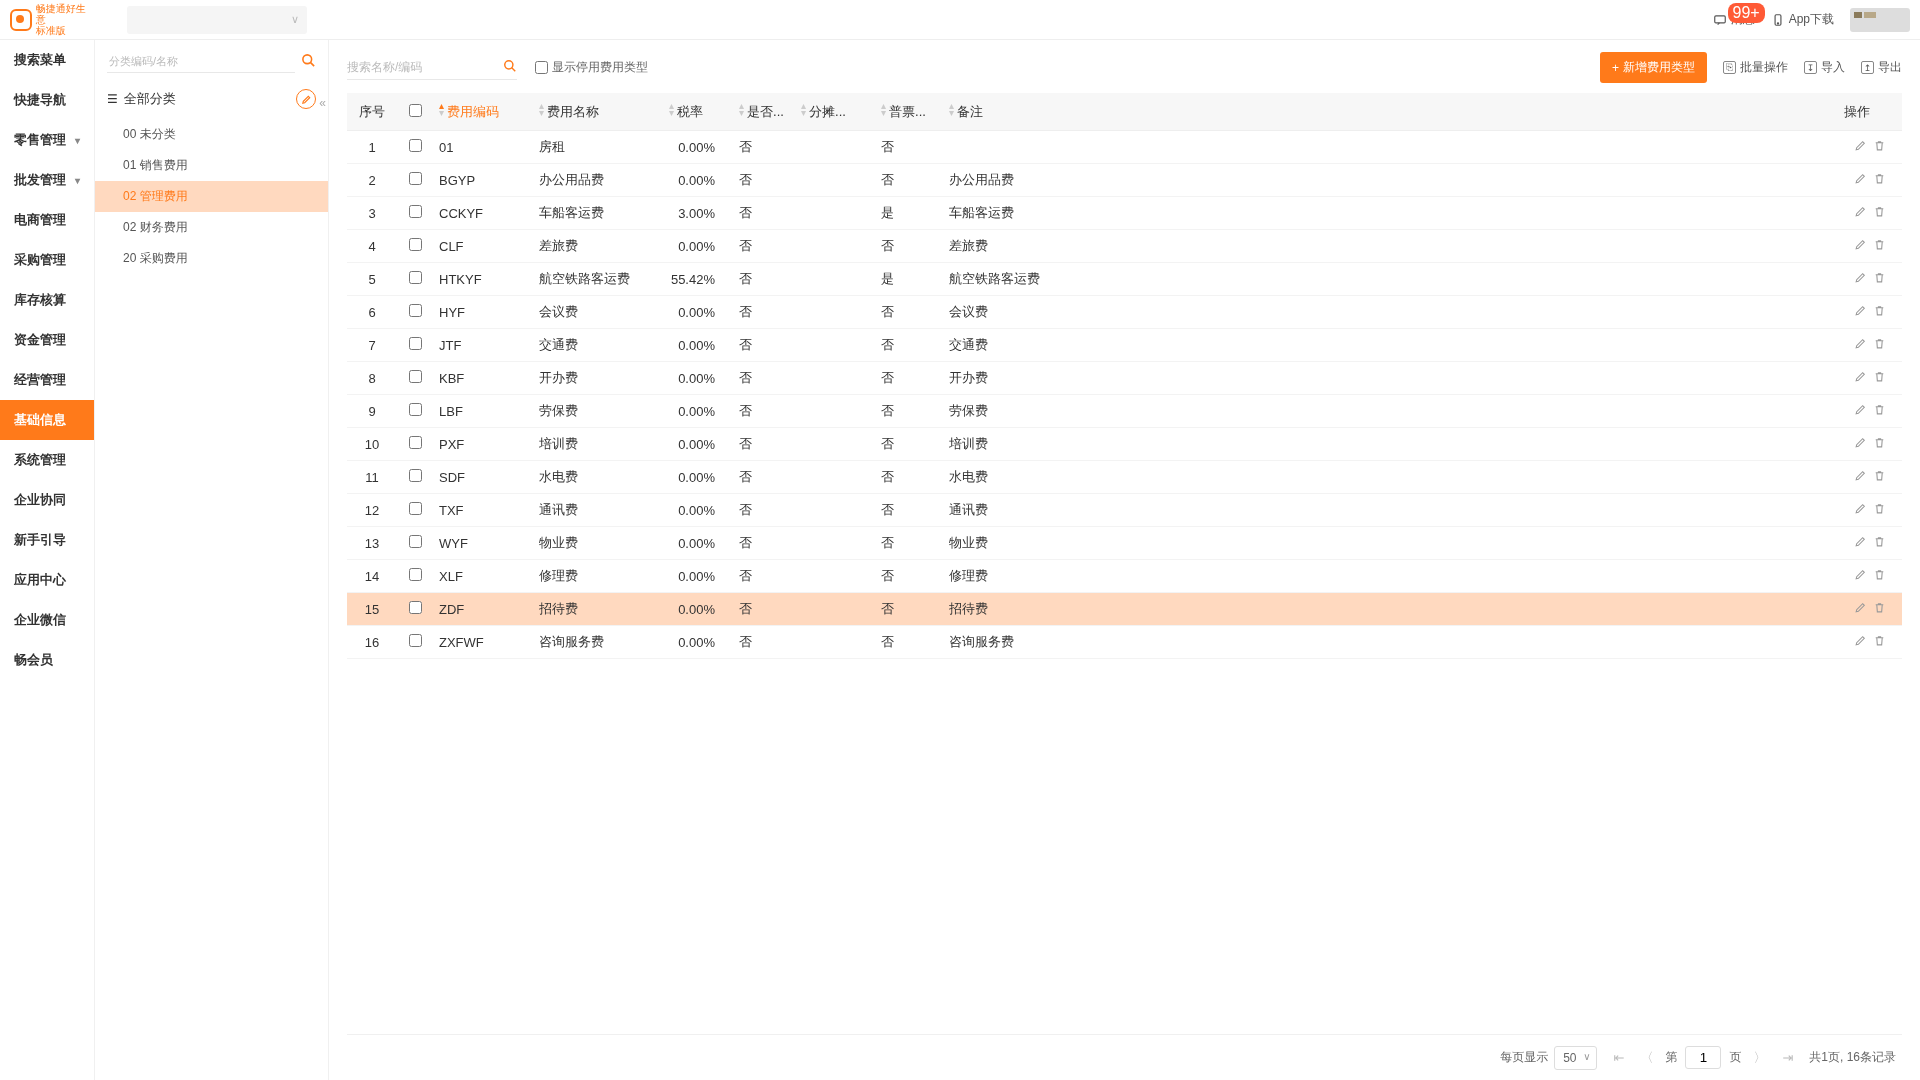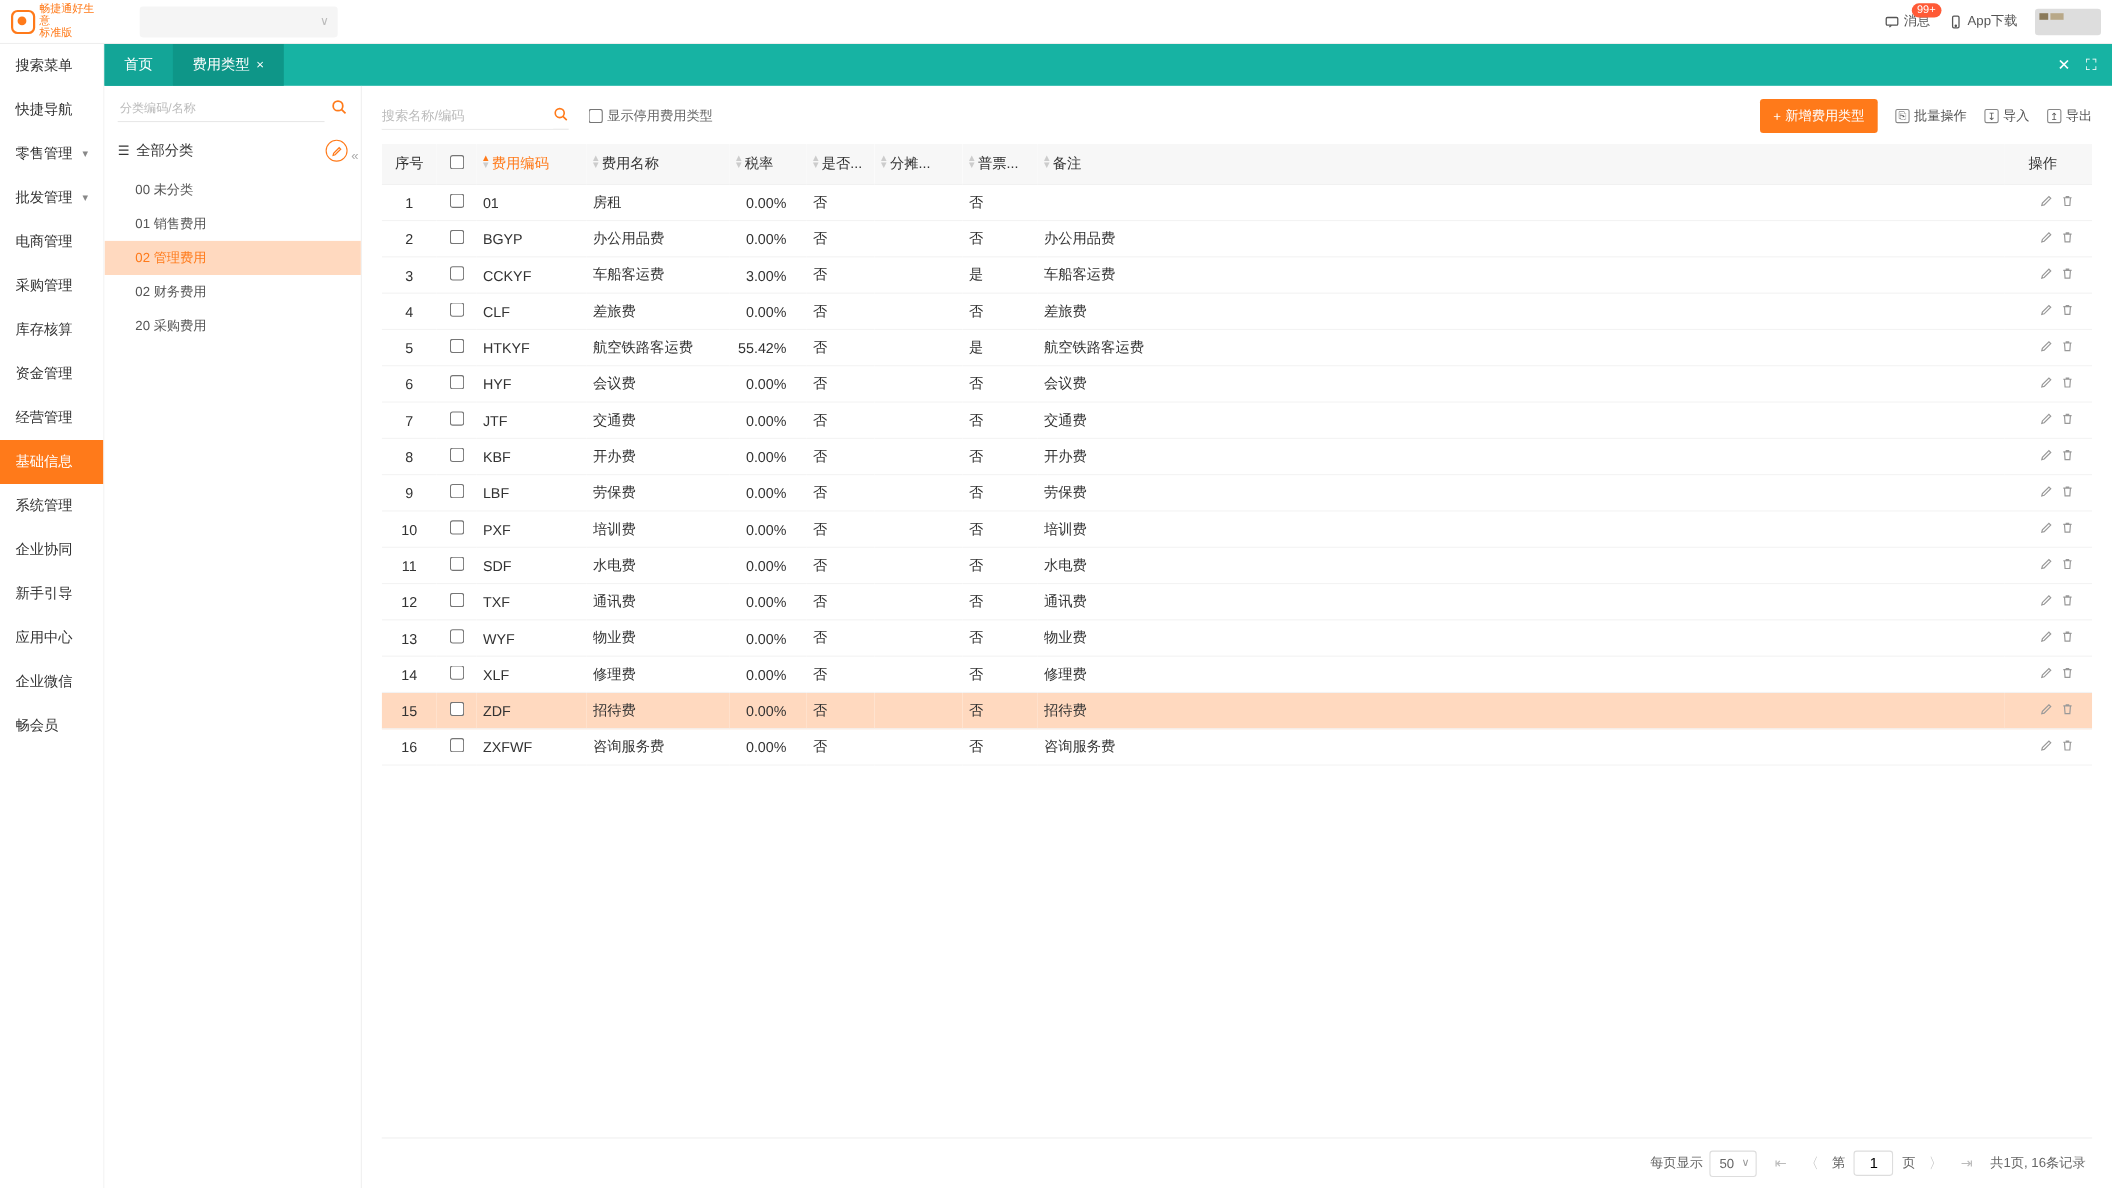--- a/index.html
+++ b/index.html
@@ -5,27 +5,27 @@
 * { box-sizing: border-box; margin: 0; padding: 0; }
 body { font-family: "Microsoft YaHei", Arial, sans-serif; font-size: 13px; color: #333; background: #fff; overflow: hidden; }
 .top-bar { height: 40px; display: flex; align-items: center; padding: 0 10px; border-bottom: 1px solid #eee; gap: 28px; }
 .logo-block { display: flex; align-items: center; width: 85px; }
 .logo-icon { width: 22px; height: 22px; border: 2px solid #ff7a1a; border-radius: 6px; position: relative; margin-right: 4px; }
 .logo-icon::after { content: ""; position: absolute; width: 8px; height: 8px; background: #ff7a1a; border-radius: 50%; top: 4px; left: 4px; }
 .logo-text { font-size: 10px; color: #ff7a1a; line-height: 1.1; }
 .org-block { width: 180px; height: 28px; background: #f5f5f5; border-radius: 3px; margin-left: 4px; display: flex; align-items: center; justify-content: space-between; padding: 0 8px; color: #bbb; }
 .top-right { margin-left: auto; display: flex; align-items: center; gap: 16px; }
 .top-item { display: flex; align-items: center; gap: 4px; color: #555; font-size: 12px; position: relative; cursor: pointer; }
-.badge { position: absolute; top: -8px; right: -10px; background: #ff5a36; color: #fff; border-radius: 8px; font-size: 10px; padding: 1px 5px; }
+.badge { position: absolute; top: -8px; right: -10px; background: #ff5a36; color: #fff; border-radius: 8px; font-size: 16px; padding: 1px 5px; }
 .avatar { width: 60px; height: 24px; background: #ddd; border-radius: 3px; position: relative; }
 .avatar::before { content: ""; position: absolute; left: 4px; top: 4px; width: 8px; height: 6px; background: #8a7a5a; }
 .avatar::after { content: ""; position: absolute; left: 14px; top: 4px; width: 12px; height: 6px; background: #b8a888; }
 
 .layout { display: flex; height: calc(100vh - 40px); }
-.left-nav { width: 95px; background: #fff; border-right: 1px solid #f0f0f0; overflow-y: auto; }
+.left-nav { width: 95px; background: #fff; border-right: 1px solid #f0f0f0; overflow-y: auto; font-weight: bold; }
 .nav-item { padding: 11px 14px; font-size: 13px; color: #333; cursor: pointer; display: flex; align-items: center; justify-content: space-between; }
 .nav-item.active { background: #ff7a1a; color: #fff; }
 .nav-caret { font-size: 10px; color: #888; }
 
 .main { flex: 1; display: flex; flex-direction: column; background: #fff; }
 .tab-bar { height: 38px; background: #17b3a3; display: flex; align-items: center; position: relative; }
 .tab { height: 38px; padding: 0 18px; display: flex; align-items: center; color: #fff; font-size: 13px; cursor: pointer; gap: 6px; }
 .tab.home { background: #13a597; }
 .tab.active { background: #0e9688; }
 .tab-close { font-size: 12px; cursor: pointer; }
@@ -171,33 +171,20 @@
       </div>
       <div class="nav-item">
         <span>企业微信</span>
       </div>
       <div class="nav-item">
         <span>畅会员</span>
       </div>
     </div>
 
   <div class="main">
-    <div class="tab-bar">
-      <div class="tab home">
-          <span>首页</span>
-        </div>
-      <div class="tab active">
-        <span>费用类型</span>
-        <span class="tab-close">×</span>
-      </div>
-      <div class="tab-right-icons">
-        <span class="tab-icon-btn">✕</span>
-        <span class="tab-icon-btn">⛶</span>
-      </div>
-    </div>
 
     <div class="content">
       <div class="cat-panel">
         <div class="cat-search-row">
           <input class="cat-search" placeholder="分类编码/名称" style="">
           <span class="search-ico">
             <svg width="15" height="15" viewBox="0 0 24 24" fill="none" stroke="#ff7a1a" stroke-width="2.5">
                 <circle cx="10" cy="10" r="7"></circle>
                 <path d="M21 21l-6-6"></path>
               </svg>

